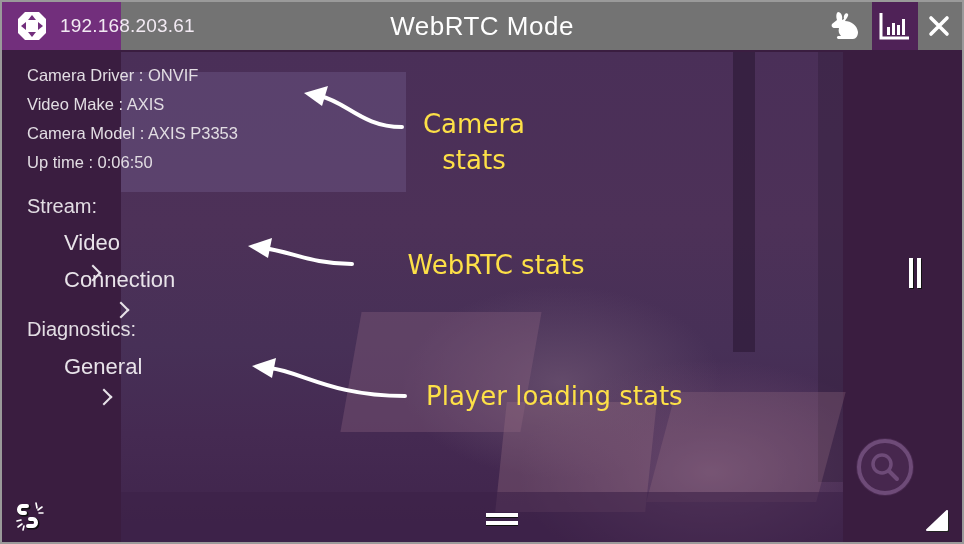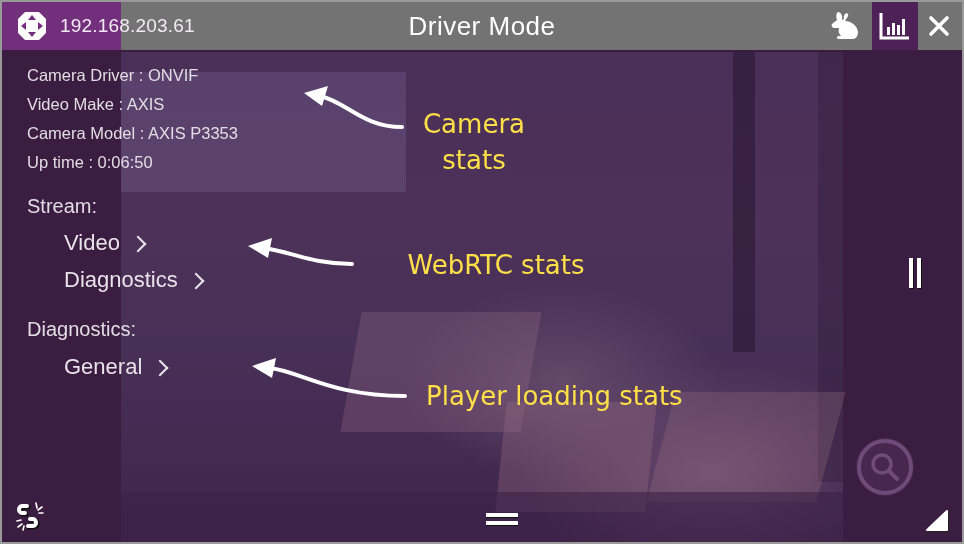--- a/index.html
+++ b/index.html
@@ -29,21 +29,21 @@
   .icon-btn { position:absolute; top:0; height:48px; display:flex; align-items:center; justify-content:center; }
   .move-icon { left:14px; width:32px; }
   .rabbit-btn { left:822px; width:42px; }
   .stats-btn { left:870px; width:46px; background:#4f2257; }
   .close-btn { left:918px; width:38px; }
 
   
   .info { position:absolute; color:#e2dde3; font-size:16.5px; }
   .info-row { position:absolute; left:25px; white-space:nowrap; }
   .section { position:absolute; left:25px; color:#e2dde3; font-size:20px;text-align:right; }
-  .link { position:absolute; left:62px; color:#e8e3e9; font-size:22px; display:flex; align-items:center; gap:10px; cursor:pointer; }
+  .link { position:absolute; left:62px; color:#e8e3e9; font-size:22px; display:flex; align-items:center; gap:10px; cursor:pointer;flex-direction:column; }
   .link .chev { display:inline-block; width:10px; height:10px; border-right:2.6px solid #e8e3e9; border-top:2.6px solid #e8e3e9; transform:rotate(45deg); margin-left:2px; margin-top:1px; }
 
   .annot { position:absolute; color:#fde047; font-family:"DejaVu Sans", sans-serif; font-size:26px; line-height:36px; text-align:center; white-space:nowrap; }
 
   .pause { position:absolute; left:907px; top:256px; width:14px; height:30px; }
   .pause span { position:absolute; top:0; width:4px; height:30px; background:#fff; box-shadow:1px 1px 0 #111; }
   .menu-handle { position:absolute; left:484px; top:511px; width:32px; height:14px; }
   .menu-handle span { position:absolute; left:0; width:32px; height:4px; background:#fff; box-shadow:0 1px 0 #111; }
   .zoom-btn { position:absolute; left:852px; top:434px; width:62px; height:62px; border-radius:50%; }
   .resize-corner { position:absolute; left:924px; top:508px; width:24px; height:24px; }
@@ -73,21 +73,21 @@
         <polygon points="15,26 19,21 11,21" fill="#722f7c"></polygon>
         <polygon points="4,15 9,11 9,19" fill="#722f7c"></polygon>
         <polygon points="26,15 21,11 21,19" fill="#722f7c"></polygon>
         <polygon points="1,1 8,1 1,8" fill="#722f7c"></polygon>
         <polygon points="29,1 22,1 29,8" fill="#722f7c"></polygon>
         <polygon points="1,29 8,29 1,22" fill="#722f7c"></polygon>
         <polygon points="29,29 22,29 29,22" fill="#722f7c"></polygon>
       </svg>
     </div>
     <div class="ip">192.168.203.61</div>
-    <div class="title">Driver Mode</div>
+    <div class="title">WebRTC Mode</div>
 
     <div class="icon-btn rabbit-btn">
       <svg width="32" height="32" viewBox="0 0 32 32">
         <path d="M9 2 C12 2 14 6 13 10 L15 9 C14 5 17 2 19 4 C20 6 17 9 16 11 C22 11 28 15 29 22 C29 26 27 29 24 29 L10 29 C8 29 7 27 9 26 L12 26 C10 24 9 21 10 18 L6 18 C3 18 2 16 3 14 L8 10 C7 7 7 3 9 2 Z" fill="#fff"></path>
       </svg>
     </div>
     <div class="icon-btn stats-btn">
       <svg width="32" height="30" viewBox="0 0 32 30">
         <path d="M2 2 L2 27 L30 27" stroke="#fff" stroke-width="3" fill="none"></path>
         <rect x="8" y="16" width="3" height="8" fill="#fff"></rect>
@@ -109,21 +109,21 @@
     <div class="info-row" style="top:122px">Camera Model : AXIS P3353</div>
     <div class="info-row" style="top:151px">Up time : 0:06:50</div>
   </div>
 
   <div class="section" style="top:193px">Stream:</div>
   <div class="link" style="top:228px">
     <span>Video</span>
     <span class="chev"></span>
   </div>
   <div class="link" style="top:265px">
-    <span>Diagnostics</span>
+    <span>Connection</span>
     <span class="chev"></span>
   </div>
 
   <div class="section" style="top:316px">Diagnostics:</div>
   <div class="link" style="top:352px">
     <span>General</span>
     <span class="chev"></span>
   </div>
 
   <svg style="position:absolute;left:0;top:0" width="960" height="540">

